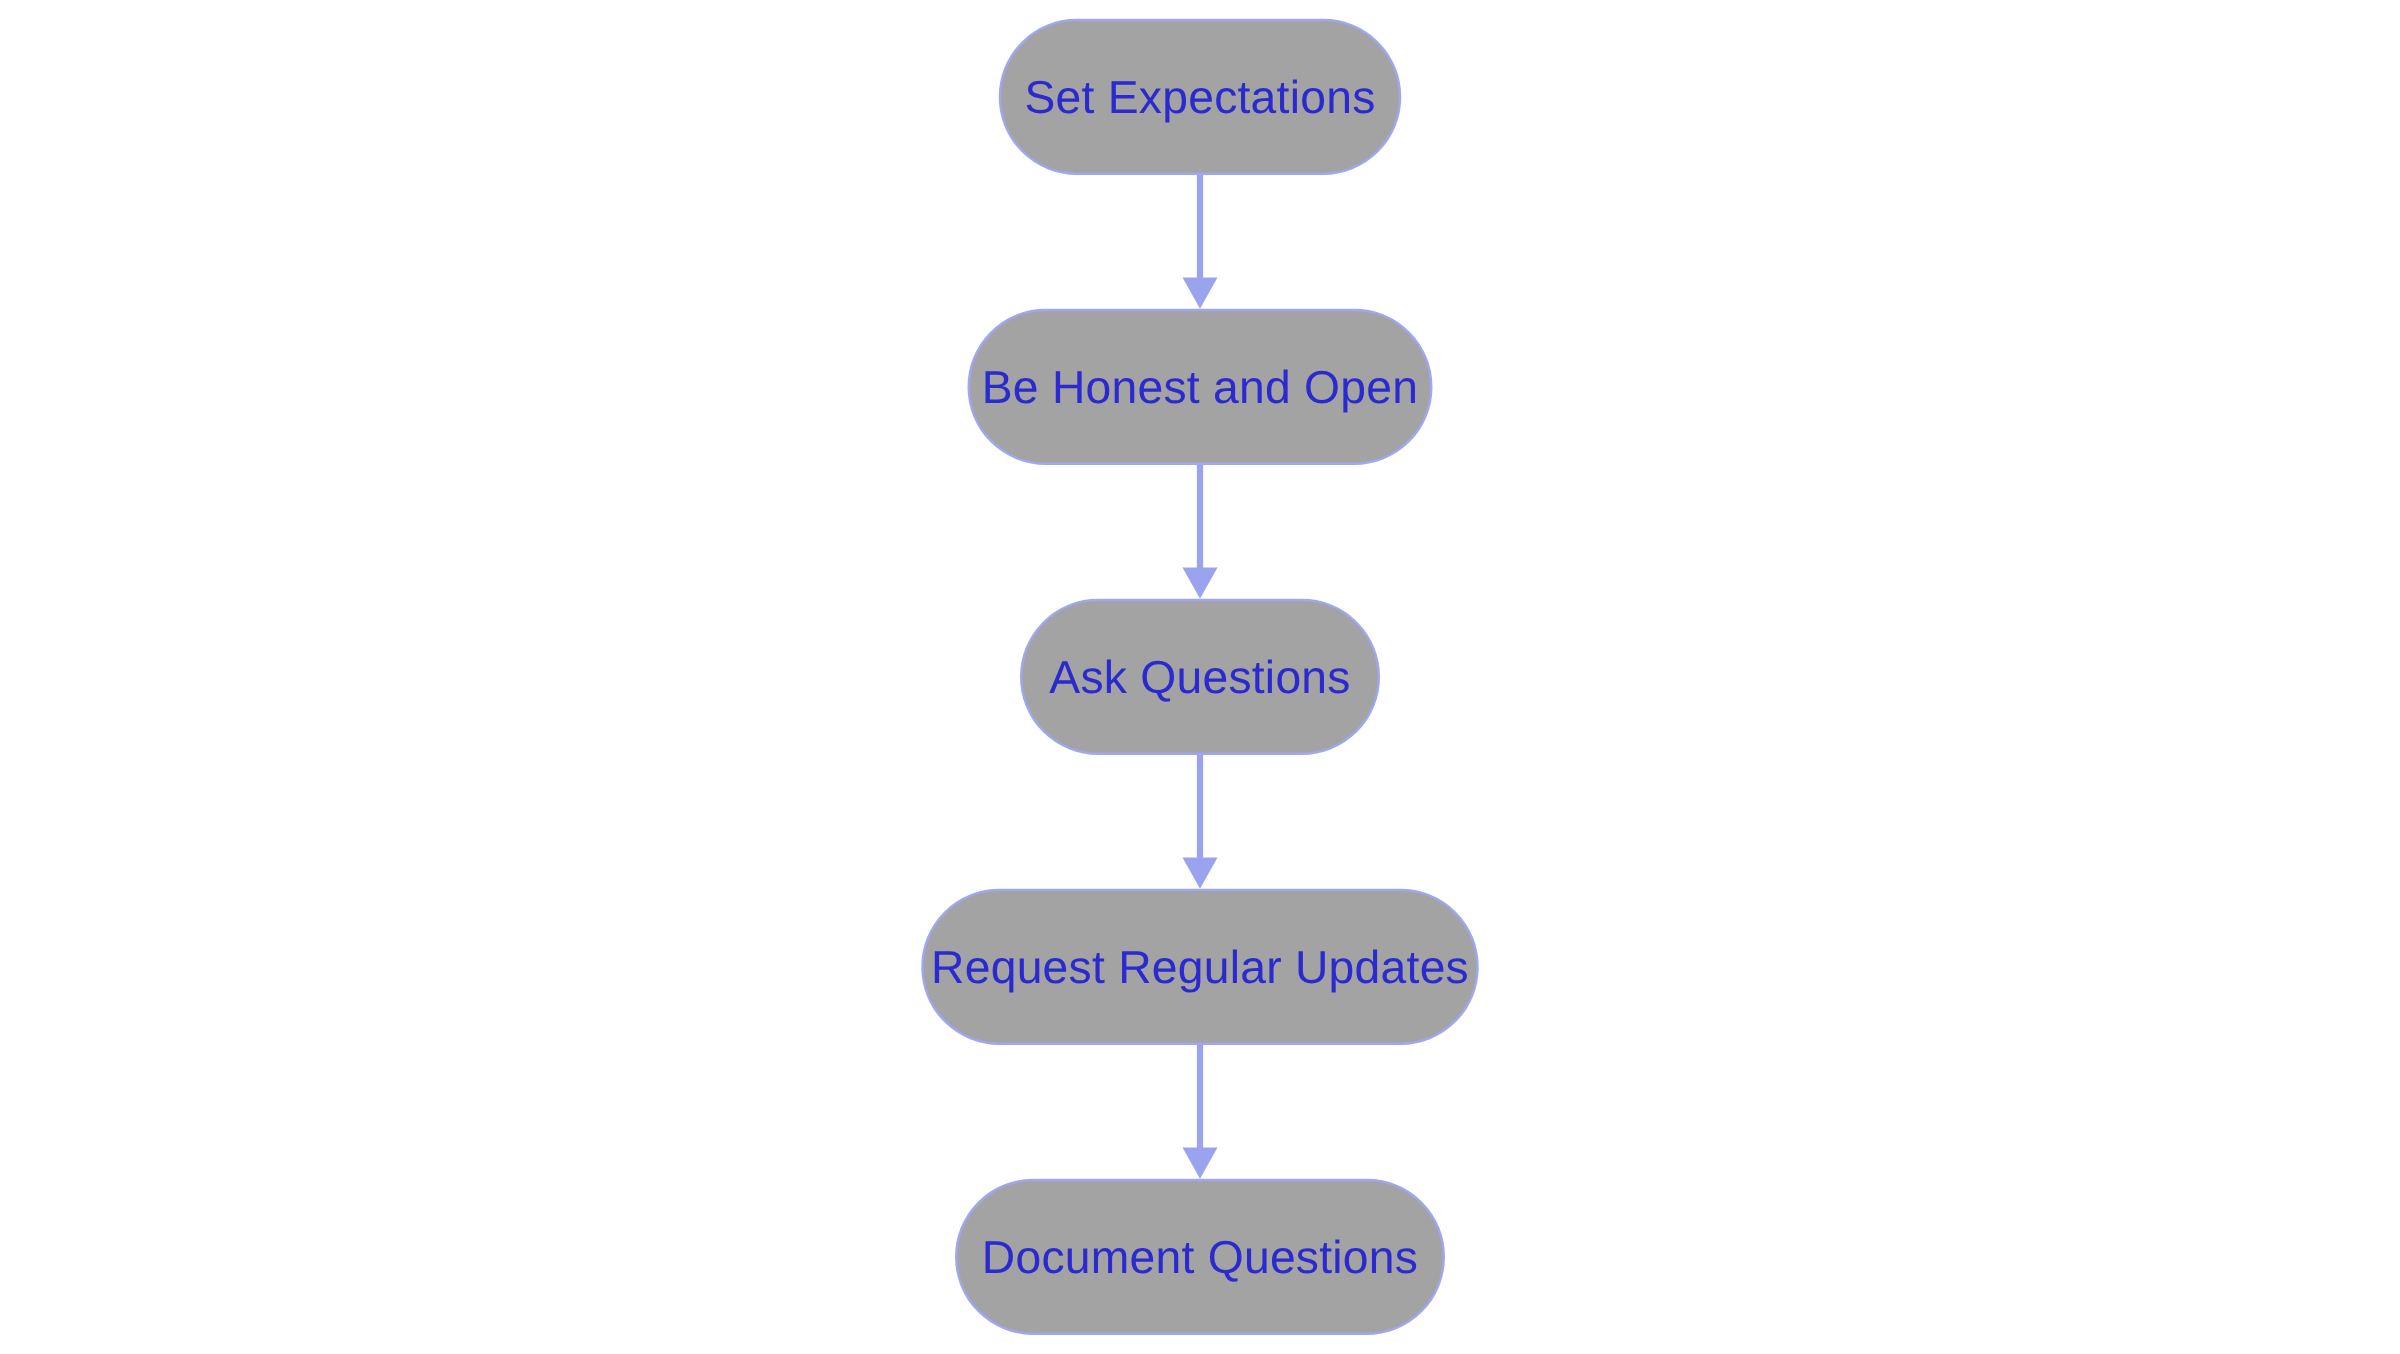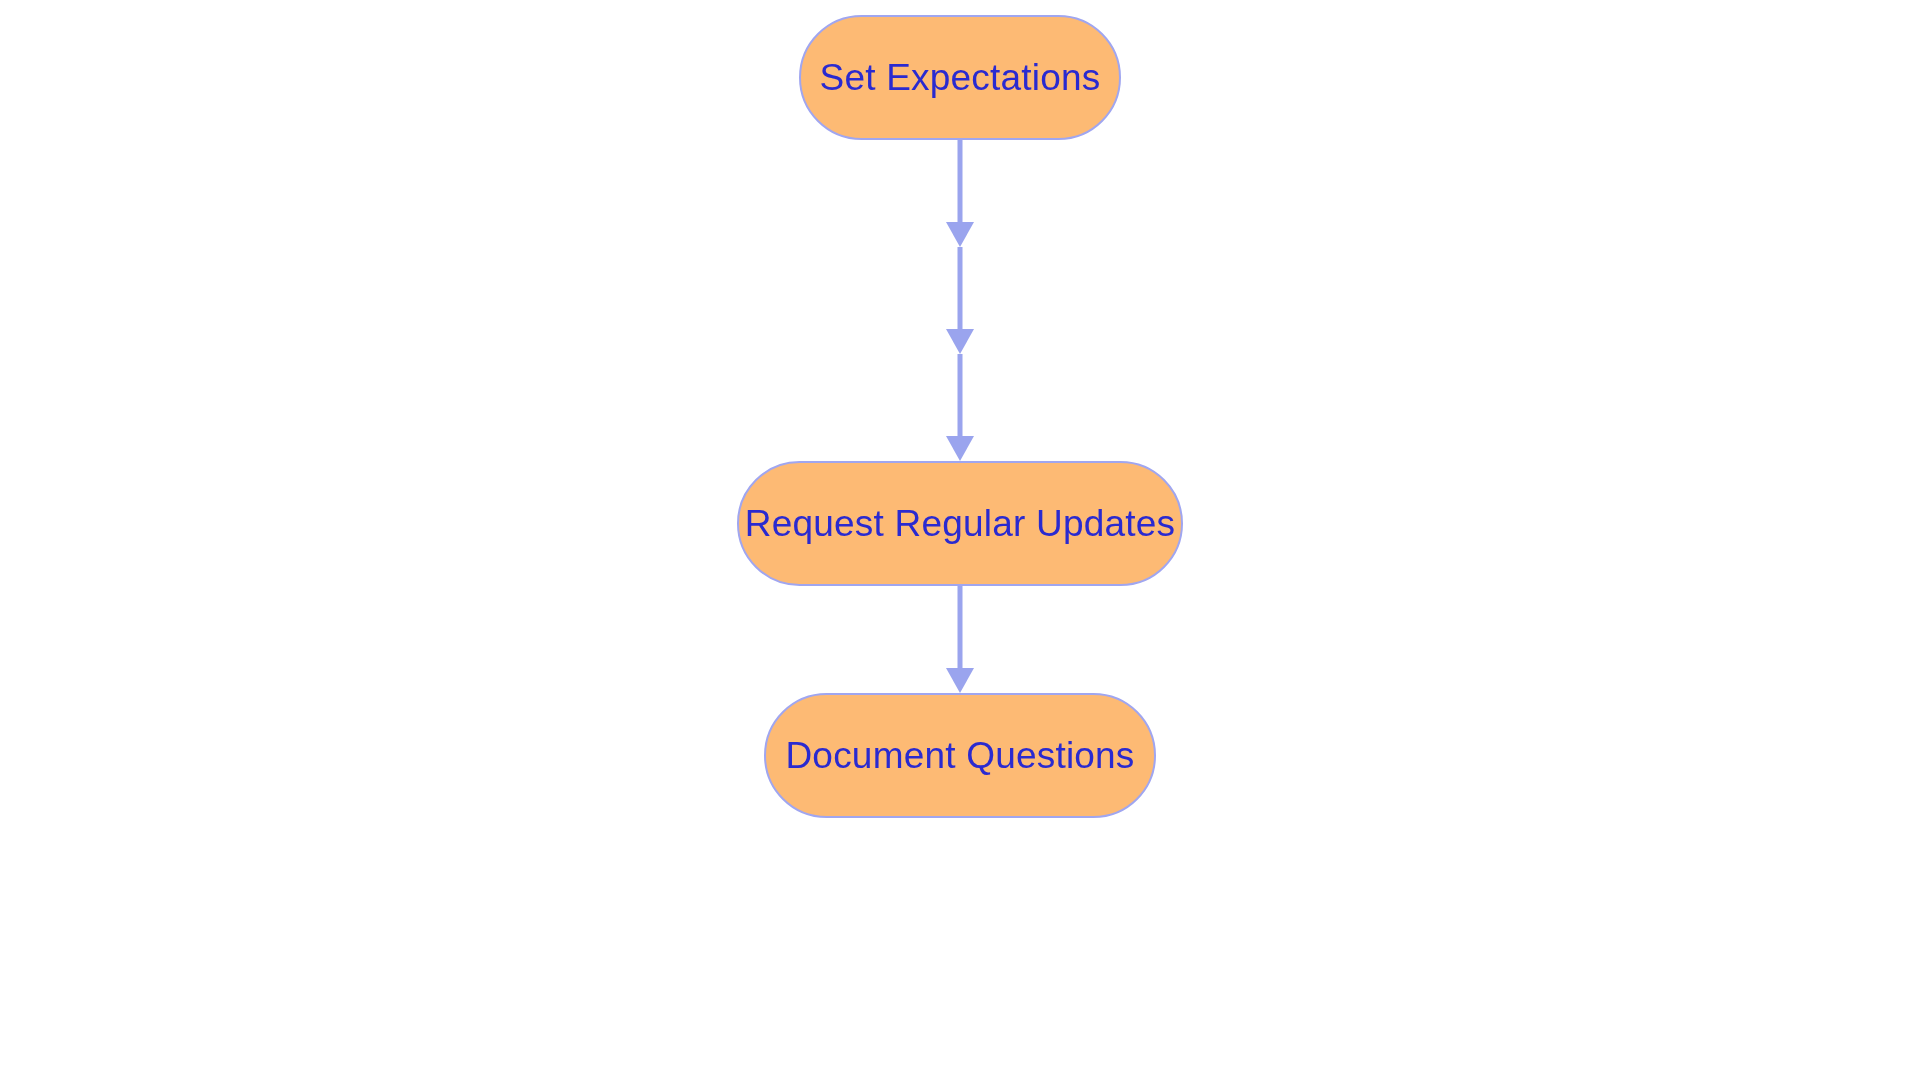--- a/index.html
+++ b/index.html
@@ -28,21 +28,21 @@
     width: 1920px;
     height: 1083px;
     display: flex;
     flex-direction: column;
     align-items: center;
   }
 
   .node {
     box-sizing: border-box;
     height: 125px;
-    background: #fdba74;
+    background: #a3a3a3;
     border: 2px solid #a0a6f0;
     border-radius: 62.5px;
     display: flex;
     align-items: center;
     justify-content: center;
     color: #2a2ad0;
     font-size: 37px;
     font-weight: 400;
     letter-spacing: 0.2px;
     white-space: nowrap;
@@ -94,26 +94,32 @@
 
     <div class="node" style="width:322px">
       <span class="node-label">Set Expectations</span>
     </div>
 
     <div class="connector">
       <span class="stem"></span>
       <span class="head"></span>
     </div>
 
+    <div class="node" style="width:372px">
+      <span class="node-label">Be Honest and Open</span>
+    </div>
 
     <div class="connector">
       <span class="stem"></span>
       <span class="head"></span>
     </div>
 
+    <div class="node" style="width:288px">
+      <span class="node-label">Ask Questions</span>
+    </div>
 
     <div class="connector">
       <span class="stem"></span>
       <span class="head"></span>
     </div>
 
     <div class="node" style="width:446px">
       <span class="node-label">Request Regular Updates</span>
     </div>
 

